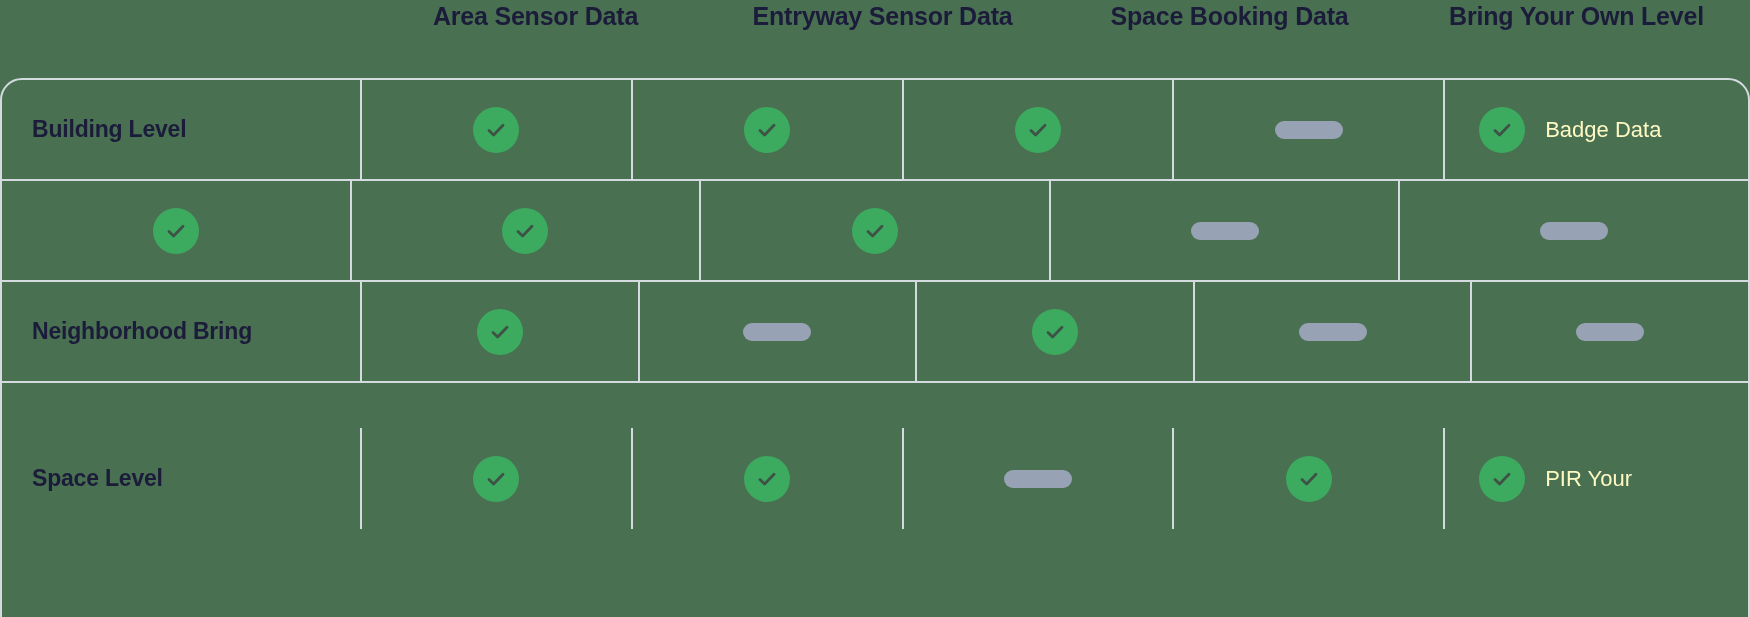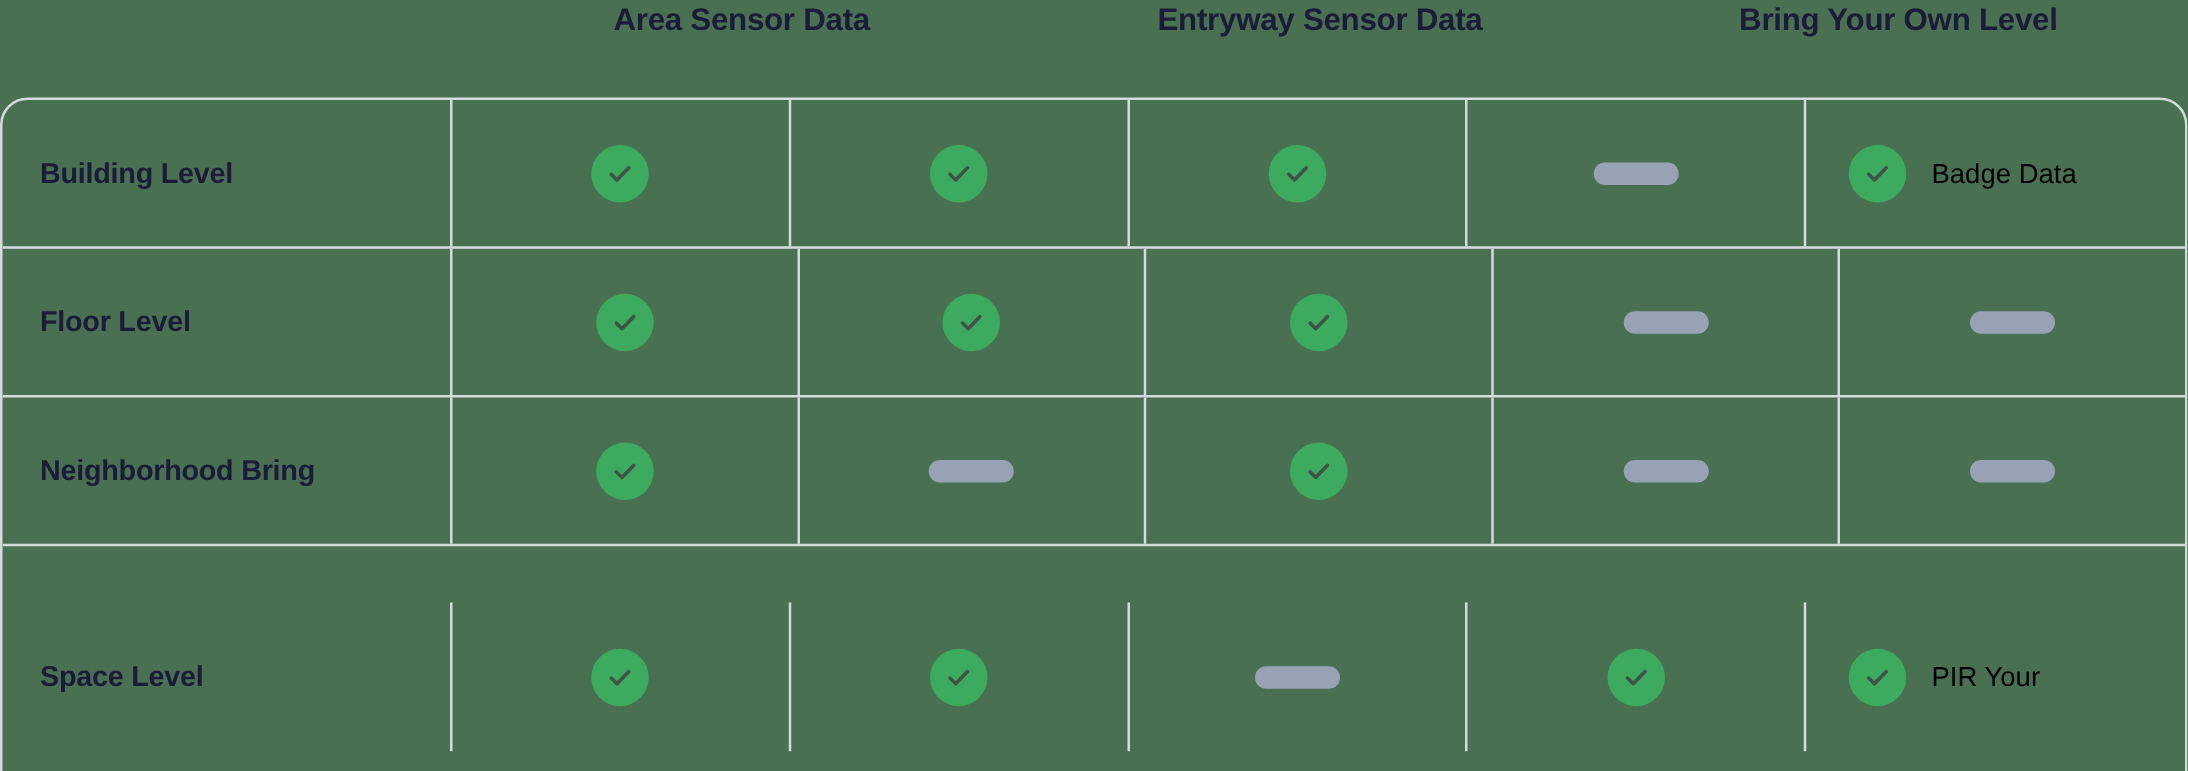--- a/index.html
+++ b/index.html
@@ -55,21 +55,21 @@
     width: 1750px;
     height: 560px;
     border: 2px solid #d3dbdf;
     border-radius: 22px;
     box-sizing: border-box;
     overflow: hidden;
   }
 
   .matrix-row {
     display: flex;
-    height: 119px;
+    height: 101px;
     box-sizing: border-box;
     border-bottom: 2px solid #d3dbdf;
   }
   .matrix-row:last-child {
     border-bottom: none;
     margin-top: 45px;
   }
 
   .row-label-cell {
     flex: 0 0 360px;
@@ -118,35 +118,36 @@
   .dash-pill {
     width: 68px;
     height: 18px;
     border-radius: 9px;
     background: #97a3b4;
     flex: 0 0 auto;
   }
 
   .cell-note {
     margin-left: 20px;
-    color: #000000;
+    color: #fef9c3;
     font-size: 22px;
     font-weight: normal;
     white-space: nowrap;
   }
 </style>
 </head>
 <body>
 
 <div id="capability-matrix">
 
   <div class="matrix-header">
     <div class="header-corner"></div>
     <div class="header-cell">Area Sensor Data</div>
     <div class="header-cell">Entryway Sensor Data</div>
+    <div class="header-cell">Space Booking Data</div>
     <div class="header-cell">Bring Your Own Level</div>
   </div>
 
   <div class="matrix-body">
 
     <div class="matrix-row">
       <div class="row-label-cell">Building Level</div>
       <div class="matrix-cell">
         <span class="check-badge">
           <svg width="26" height="26" viewBox="0 0 26 26">
@@ -175,21 +176,20 @@
         <span class="check-badge">
           <svg width="26" height="26" viewBox="0 0 26 26">
               <path d="M6 13.4 L10.6 18 L20 8.2" fill="none" stroke="#3f5246" stroke-width="2.8" stroke-linecap="round" stroke-linejoin="round"></path>
             </svg>
         </span>
         <span class="cell-note">Badge Data</span>
       </div>
     </div>
 
     <div class="matrix-row">
-      <div class="row-label-cell">Floor Level</div>
       <div class="matrix-cell">
         <span class="check-badge">
           <svg width="26" height="26" viewBox="0 0 26 26">
               <path d="M6 13.4 L10.6 18 L20 8.2" fill="none" stroke="#3f5246" stroke-width="2.8" stroke-linecap="round" stroke-linejoin="round"></path>
             </svg>
         </span>
       </div>
       <div class="matrix-cell">
         <span class="check-badge">
           <svg width="26" height="26" viewBox="0 0 26 26">

